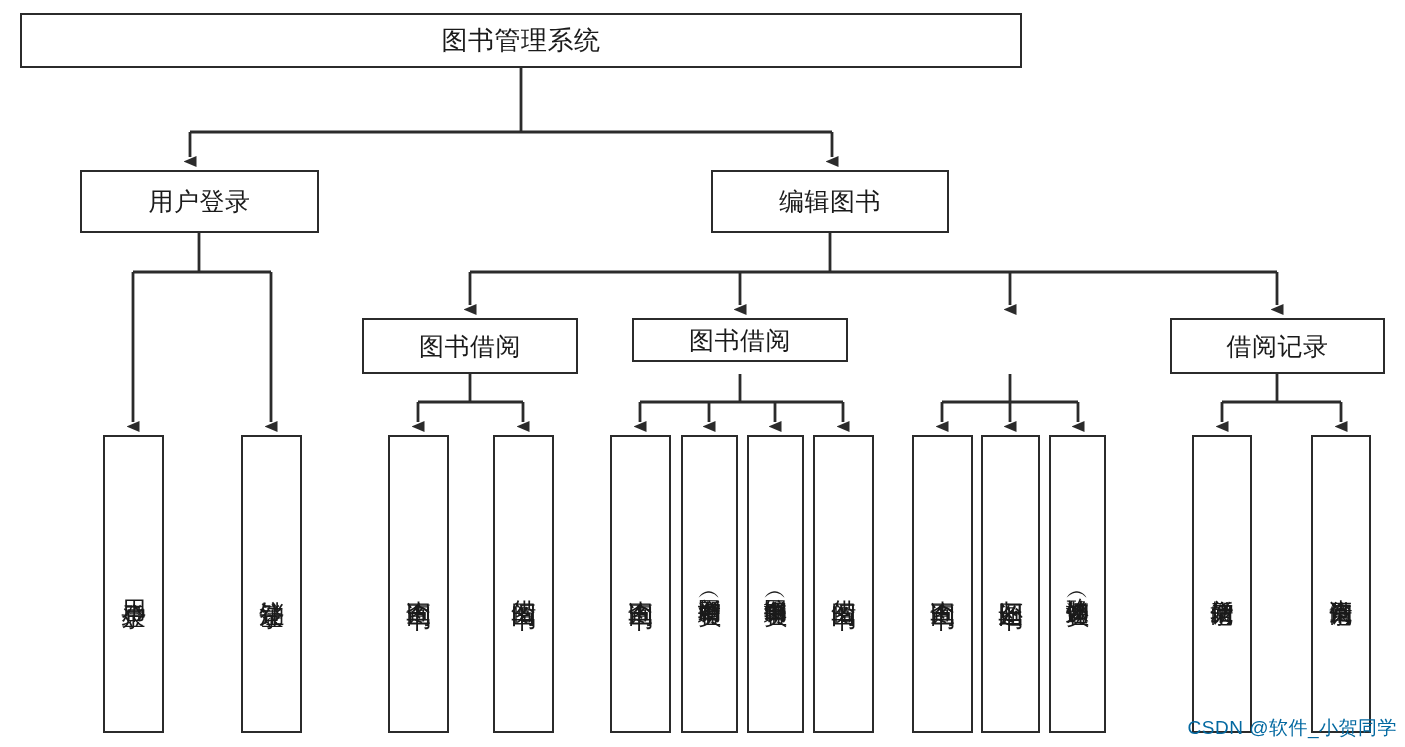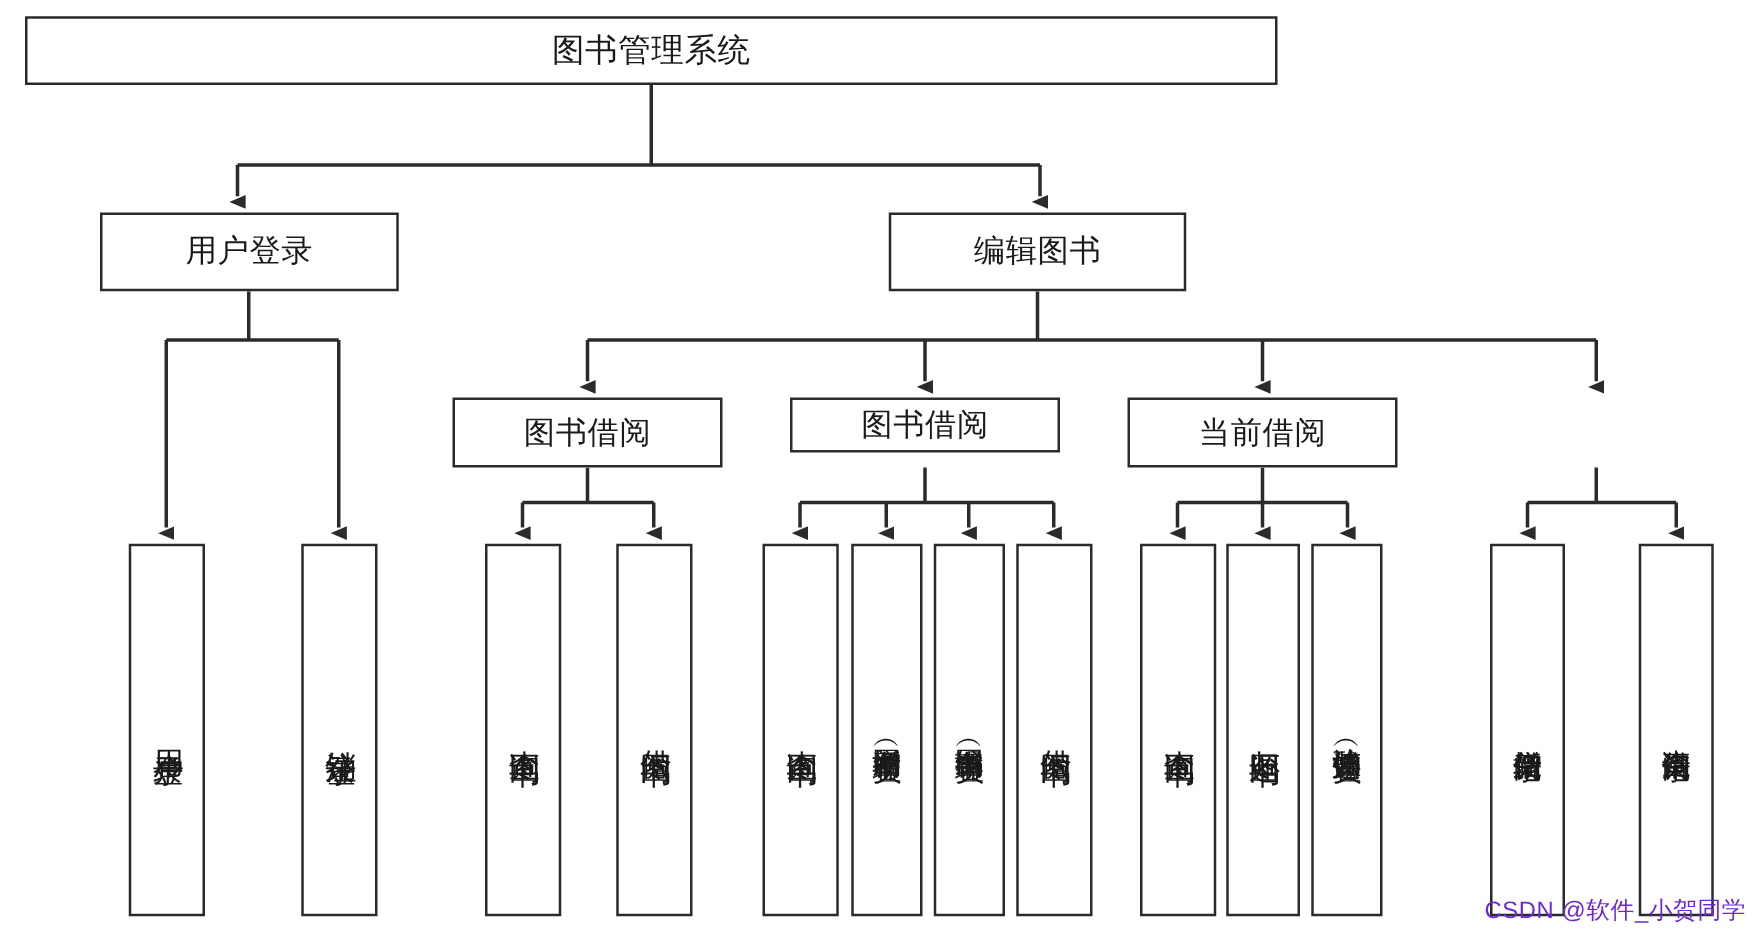--- a/index.html
+++ b/index.html
@@ -60,21 +60,21 @@
   }
   .node.v.narrow .label {
     font-size: 23px;
     letter-spacing: 1px;
   }
   #watermark {
     position: absolute;
     right: 8px;
     bottom: 6px;
     font-size: 19px;
-    color: #6d28d9;
+    color: #0369a1;
     letter-spacing: 0.5px;
     user-select: none;
   }
 </style>
 </head>
 <body>
 
 <div id="canvas">
 
   <svg class="wires" viewBox="0 0 1405 747">
@@ -137,22 +137,22 @@
   <div class="node h" style="left:711px; top:170px; width:238px; height:63px;">
     <span class="label">编辑图书</span>
   </div>
 
   <div class="node h" style="left:362px; top:318px; width:216px; height:56px;">
     <span class="label">图书借阅</span>
   </div>
   <div class="node h" style="left:632px; top:318px; width:216px; height:44px;">
     <span class="label">图书借阅</span>
   </div>
-  <div class="node h" style="left:902px; top:318px; width:216px; height:56px;">
-    <span class="label">当前借阅</span>
+  <div class="node h" style="left:1170px; top:318px; width:215px; height:56px;">
+    <span class="label">借阅记录</span>
   </div>
 
   <div class="node v" style="left:103px; top:435px; width:61px; height:298px;">
     <span class="label">用户登录</span>
   </div>
   <div class="node v" style="left:241px; top:435px; width:61px; height:298px;">
     <span class="label">注销登录</span>
   </div>
 
   <div class="node v" style="left:388px; top:435px; width:61px; height:298px;">

